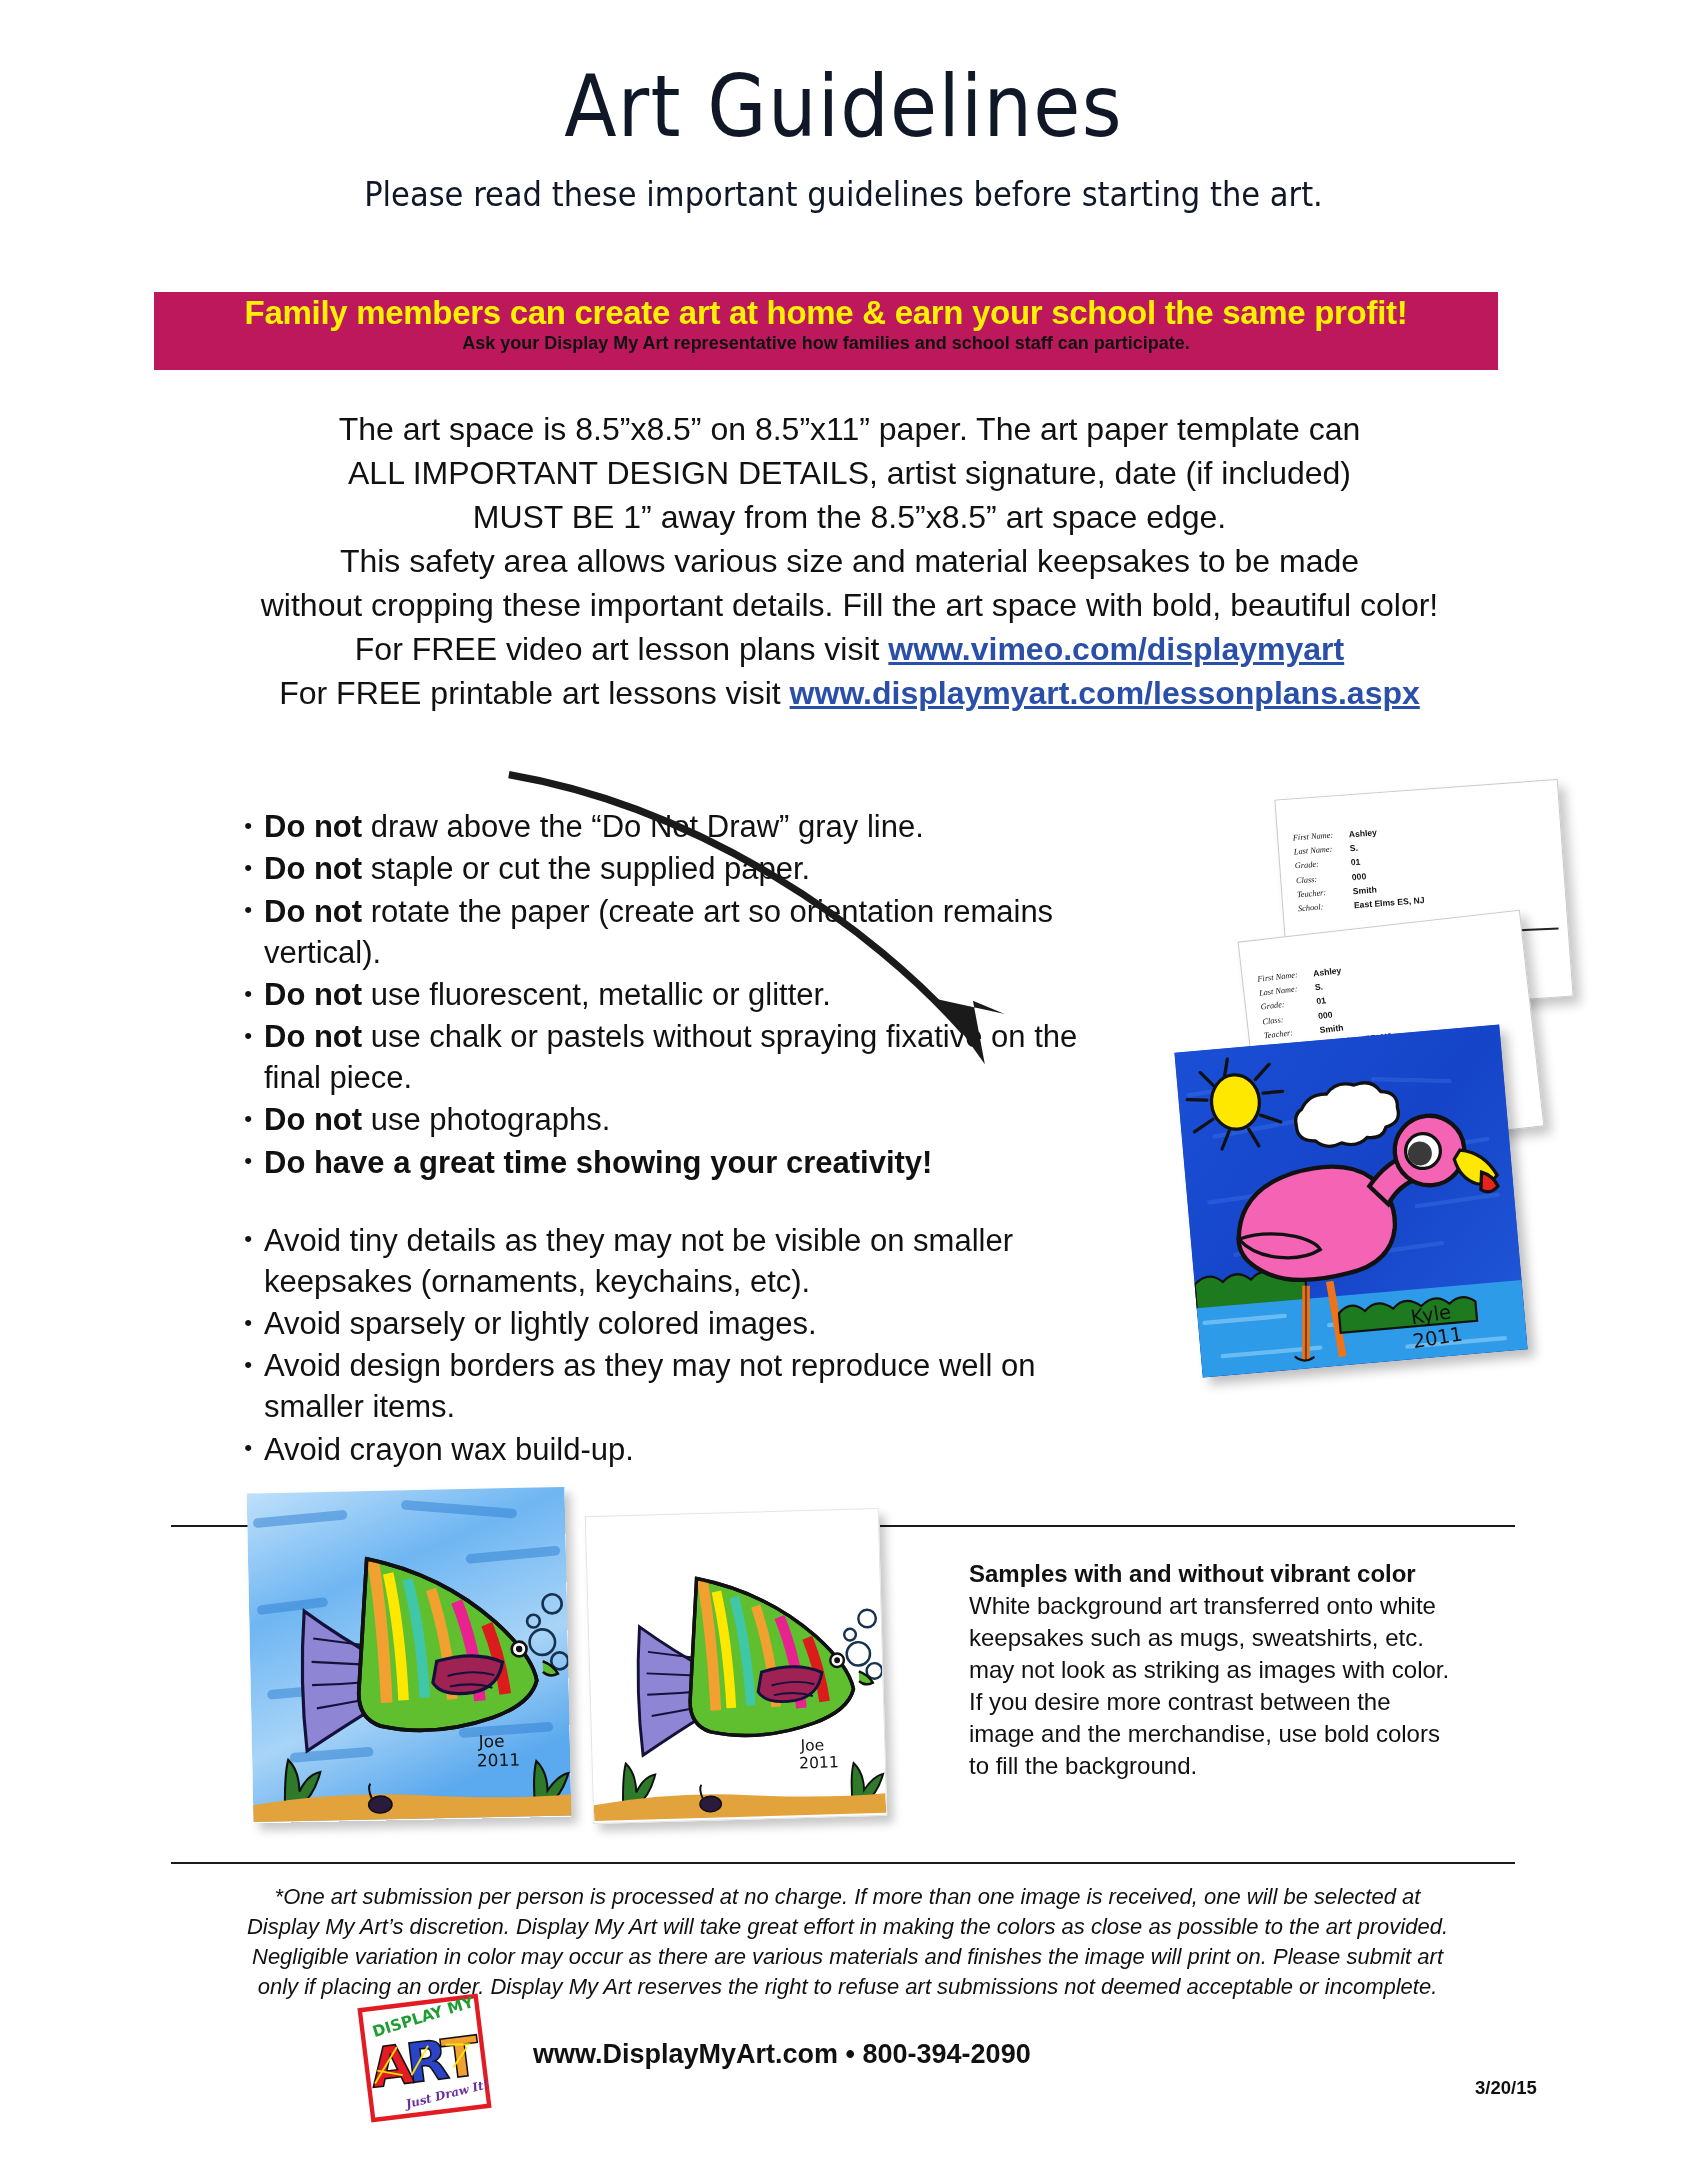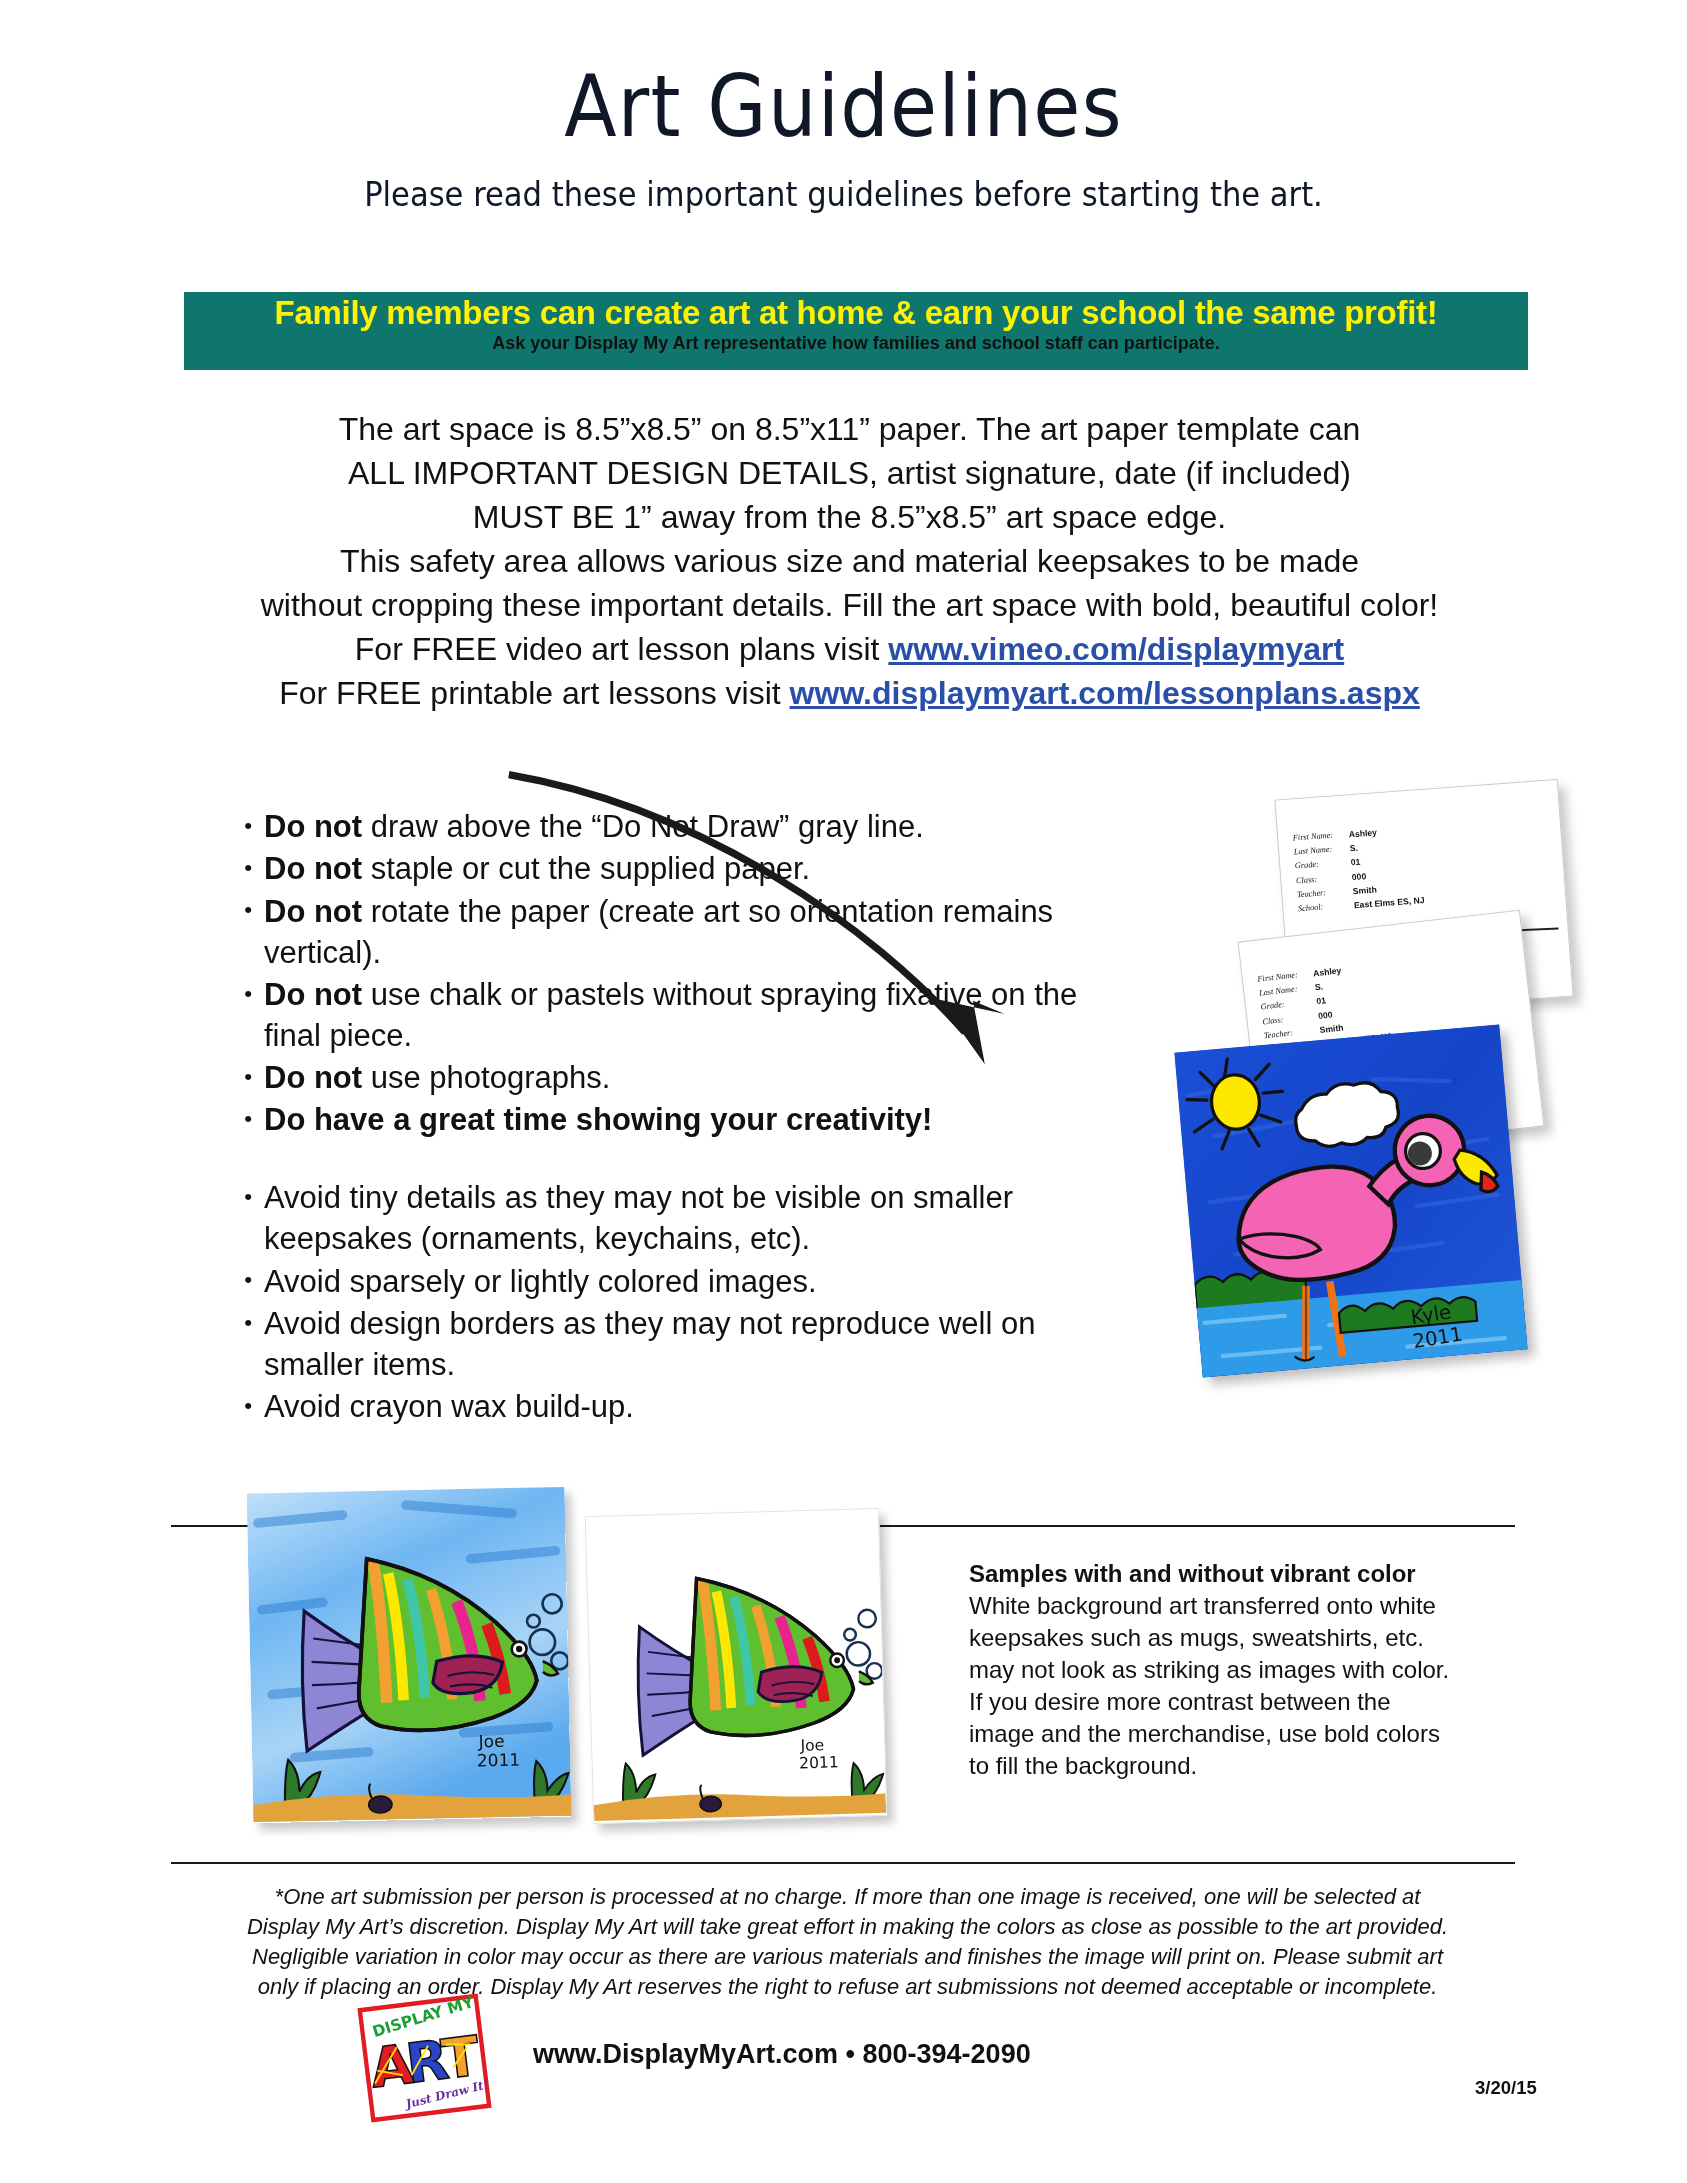--- a/index.html
+++ b/index.html
@@ -33,23 +33,23 @@
     font-size:34px;
     color:#101828;
     margin:8px;
     padding-top:17px;
     font-weight:400;
   }
 
   
   .banner {
     position:absolute;
-    left:184px; top:292px;
+    left:154px; top:292px;
     width:1344px; height:78px;
-    background:#0f766e;
+    background:#be185d;
     text-align:center;
     padding-top:4px;
   }
   .banner-main {
     font-family:"Liberation Sans Narrow","Liberation Sans", sans-serif;
     font-weight:bold;
     font-size:33px;
     color:#FFF200;
     letter-spacing:-0.3px;
     line-height:1.05;
@@ -254,20 +254,21 @@
     <span class="ln">without cropping these important details.  Fill the art space with bold, beautiful color!</span>
     <span class="ln"><span>For FREE video art lesson plans visit </span><a class="lnk" href="#">www.vimeo.com/displaymyart</a></span>
     <span class="ln"><span>For FREE printable art lessons visit </span><a class="lnk" href="#">www.displaymyart.com/lessonplans.aspx</a></span>
   </div>
 
   <div class="bullets">
     <ul id="donot-list">
         <li><span class="bold">Do not</span><span> draw above the “Do Not Draw” gray line.</span></li>
         <li><span class="bold">Do not</span><span> staple or cut the supplied paper.</span></li>
         <li><span class="bold">Do not</span><span> rotate the paper (create art so orientation remains vertical).</span></li>
+        <li><span class="bold">Do not</span><span> use fluorescent, metallic or glitter.</span></li>
         <li><span class="bold">Do not</span><span> use chalk or pastels without spraying fixative on the final piece.</span></li>
         <li><span class="bold">Do not</span><span> use photographs.</span></li>
         <li><span class="bold">Do have a great time showing your creativity!</span></li>
       </ul>
     <ul class="avoid-list" id="avoid-list">
         <li><span>Avoid tiny details as they may not be visible on smaller keepsakes (ornaments, keychains, etc).</span></li>
         <li><span>Avoid sparsely or lightly colored images.</span></li>
         <li><span>Avoid design borders as they may not reproduce well on smaller items.</span></li>
         <li><span>Avoid crayon wax build-up.</span></li>
       </ul>

